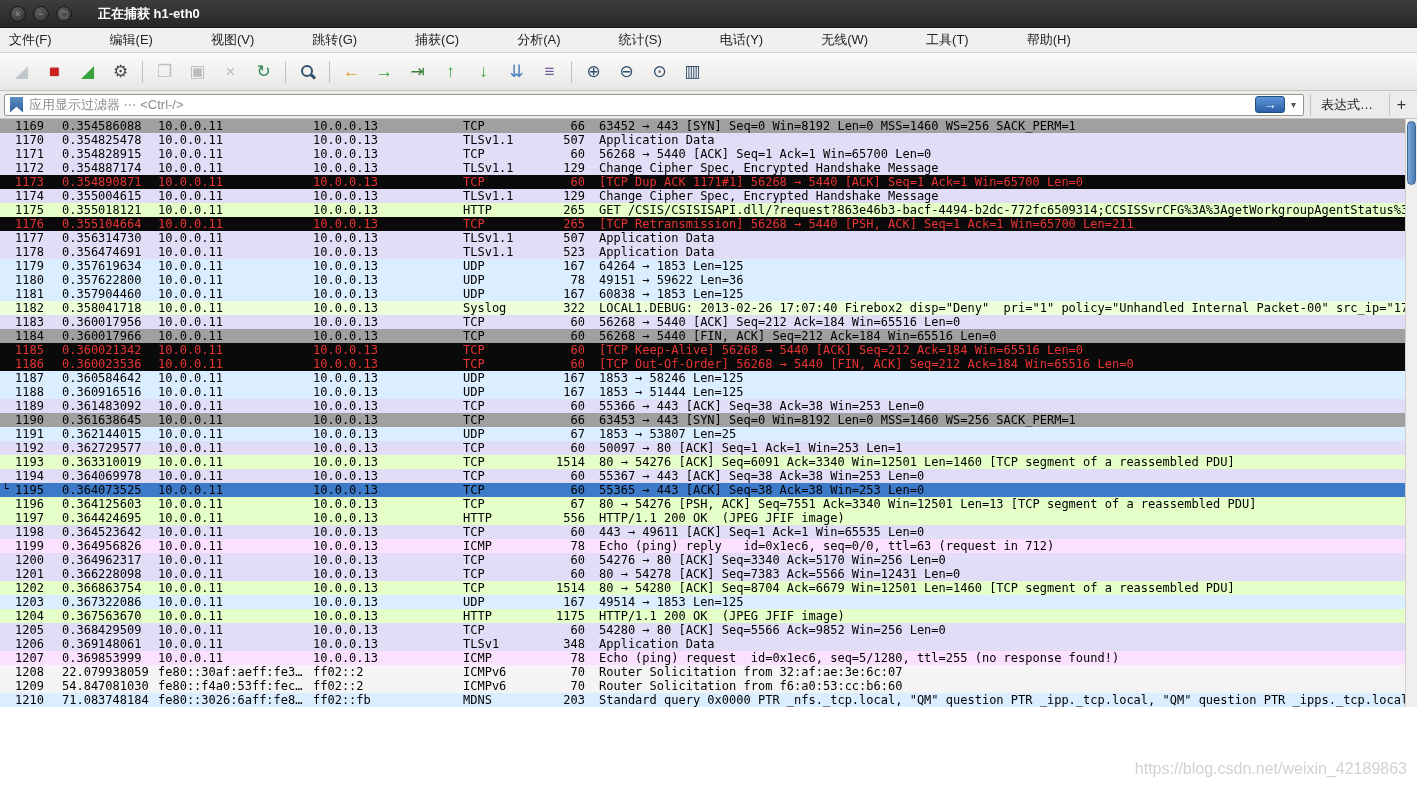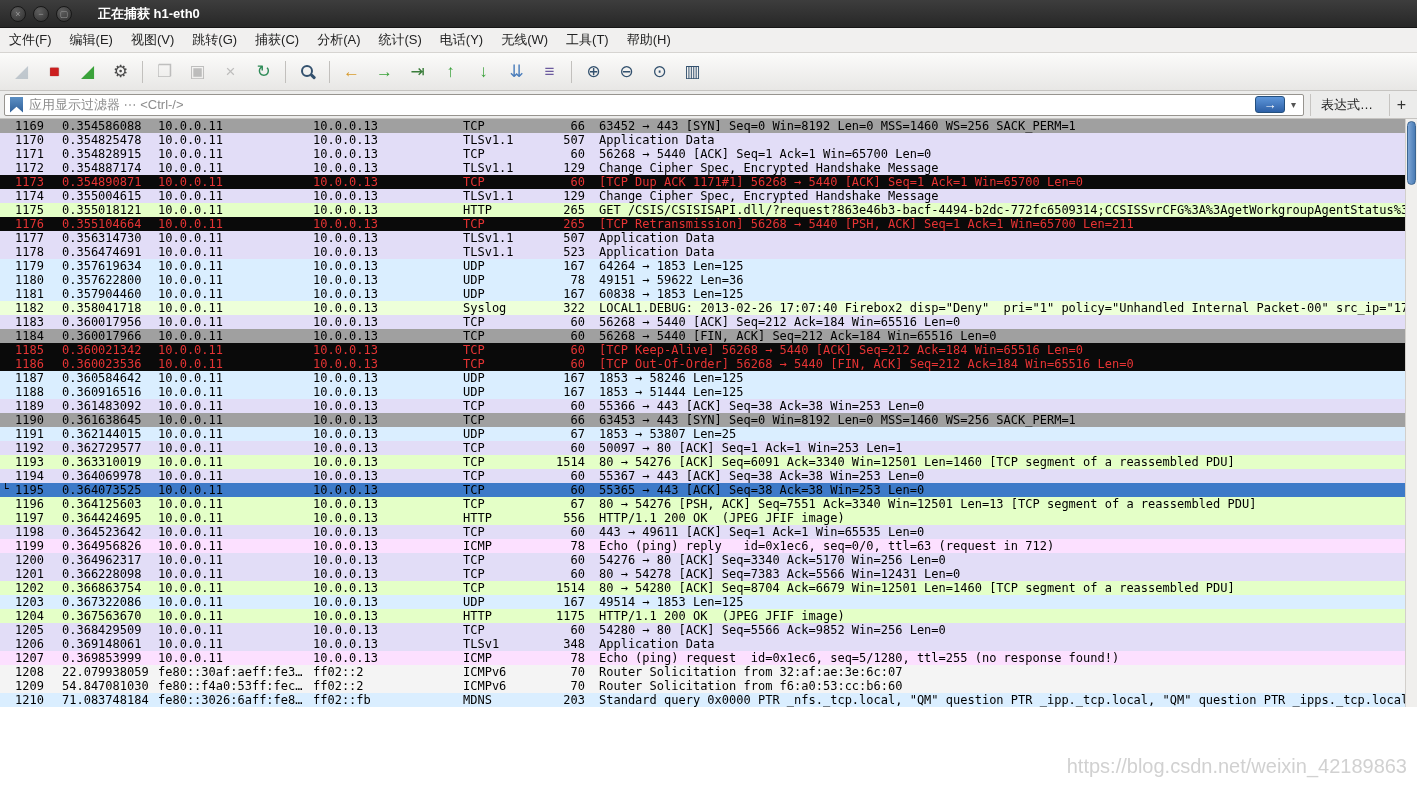--- a/index.html
+++ b/index.html
@@ -4,21 +4,21 @@
 <style>
   *{margin:0;padding:0;box-sizing:border-box;}
   html,body{width:1417px;height:786px;overflow:hidden;}
   body{font-family:"Liberation Sans",sans-serif;background:#fff;position:relative;}
 
   .titlebar{height:28px;background:linear-gradient(#3d3d3d,#272727);display:flex;align-items:center;color:#fff;border-bottom:1px solid #161616;}
   .win-btns{display:flex;gap:7px;padding:0 10px;}
   .wbtn{width:16px;height:16px;border-radius:50%;background:radial-gradient(circle at 35% 30%,#5e5e5e,#2f2f2f);border:1px solid #181818;display:flex;align-items:center;justify-content:center;font-size:9px;color:#9a9a9a;cursor:default;}
   .title{font-weight:bold;font-size:13px;margin-left:16px;}
 
-  .menubar{height:25px;background:#f1f0ef;border-bottom:1px solid #d6d4d1;display:flex;align-items:center;font-size:13px;color:#222;}
+  .menubar{height:25px;background:#f1f0ef;border-bottom:1px solid #d6d4d1;display:flex;align-items:center;font-size:13px;color:#222;gap:40px;}
   .mitem{padding:0 9px;line-height:24px;cursor:default;}
 
   .toolbar{height:38px;background:linear-gradient(#fbfbfa,#e8e7e5);border-bottom:1px solid #c6c4c1;display:flex;align-items:center;padding:0 6px;gap:2px;}
   .tbtn{width:31px;height:30px;display:flex;align-items:center;justify-content:center;border-radius:3px;cursor:default;}
   .tbtn .g{font-size:17px;line-height:1;}
   .tbtn.dis .g{opacity:.5;filter:grayscale(35%);}
   .tsep{width:1px;height:22px;background:#c2c0bd;margin:0 4px;}
   [data-name="stop-capture-icon"]{font-size:19px;text-shadow:0 0 1px #7a0000;}
   [data-name="start-capture-icon"],[data-name="restart-capture-icon"]{font-size:19px;}
   [data-name="find-packet-icon"]{width:17px;height:17px;display:inline-block;position:relative;}
@@ -55,21 +55,21 @@
   .vscroll{position:absolute;top:0;right:0;width:12px;height:588px;background:#f0efed;border-left:1px solid #d2cfcb;}
   .thumb{position:absolute;top:2px;left:1px;width:9px;height:64px;border-radius:5px;background:linear-gradient(90deg,#7ea6d6,#4a7cb5);border:1px solid #3b6592;}
 
   .spacer{height:12px;background:#fafaf9;border-top:1px solid #e2e0dd;border-bottom:1px solid #a9a7a4;}
 
   .details{height:49px;background:#fff;font-family:"DejaVu Sans Mono","Liberation Mono",monospace;font-size:12px;color:#000;padding:2px 4px;overflow:hidden;}
   .dline{height:15px;line-height:15px;white-space:pre;display:flex;align-items:center;}
   .twisty{color:#555;font-size:10px;width:14px;flex:none;text-align:center;}
   .dtext{overflow:hidden;}
 
-  .watermark{position:absolute;right:10px;bottom:8px;font-size:20px;color:#c9c9c9;opacity:.85;pointer-events:none;}
+  .watermark{position:absolute;right:10px;bottom:8px;font-size:16px;color:#c9c9c9;opacity:.85;pointer-events:none;}
 </style>
 </head>
 <body>
 
 <div class="app" data-name="wireshark-window">
 
   <div class="titlebar" data-name="title-bar">
     <div class="win-btns" data-name="window-controls">
       <span class="wbtn" data-name="window-close-button">
           <span data-name="close-icon">×</span>

